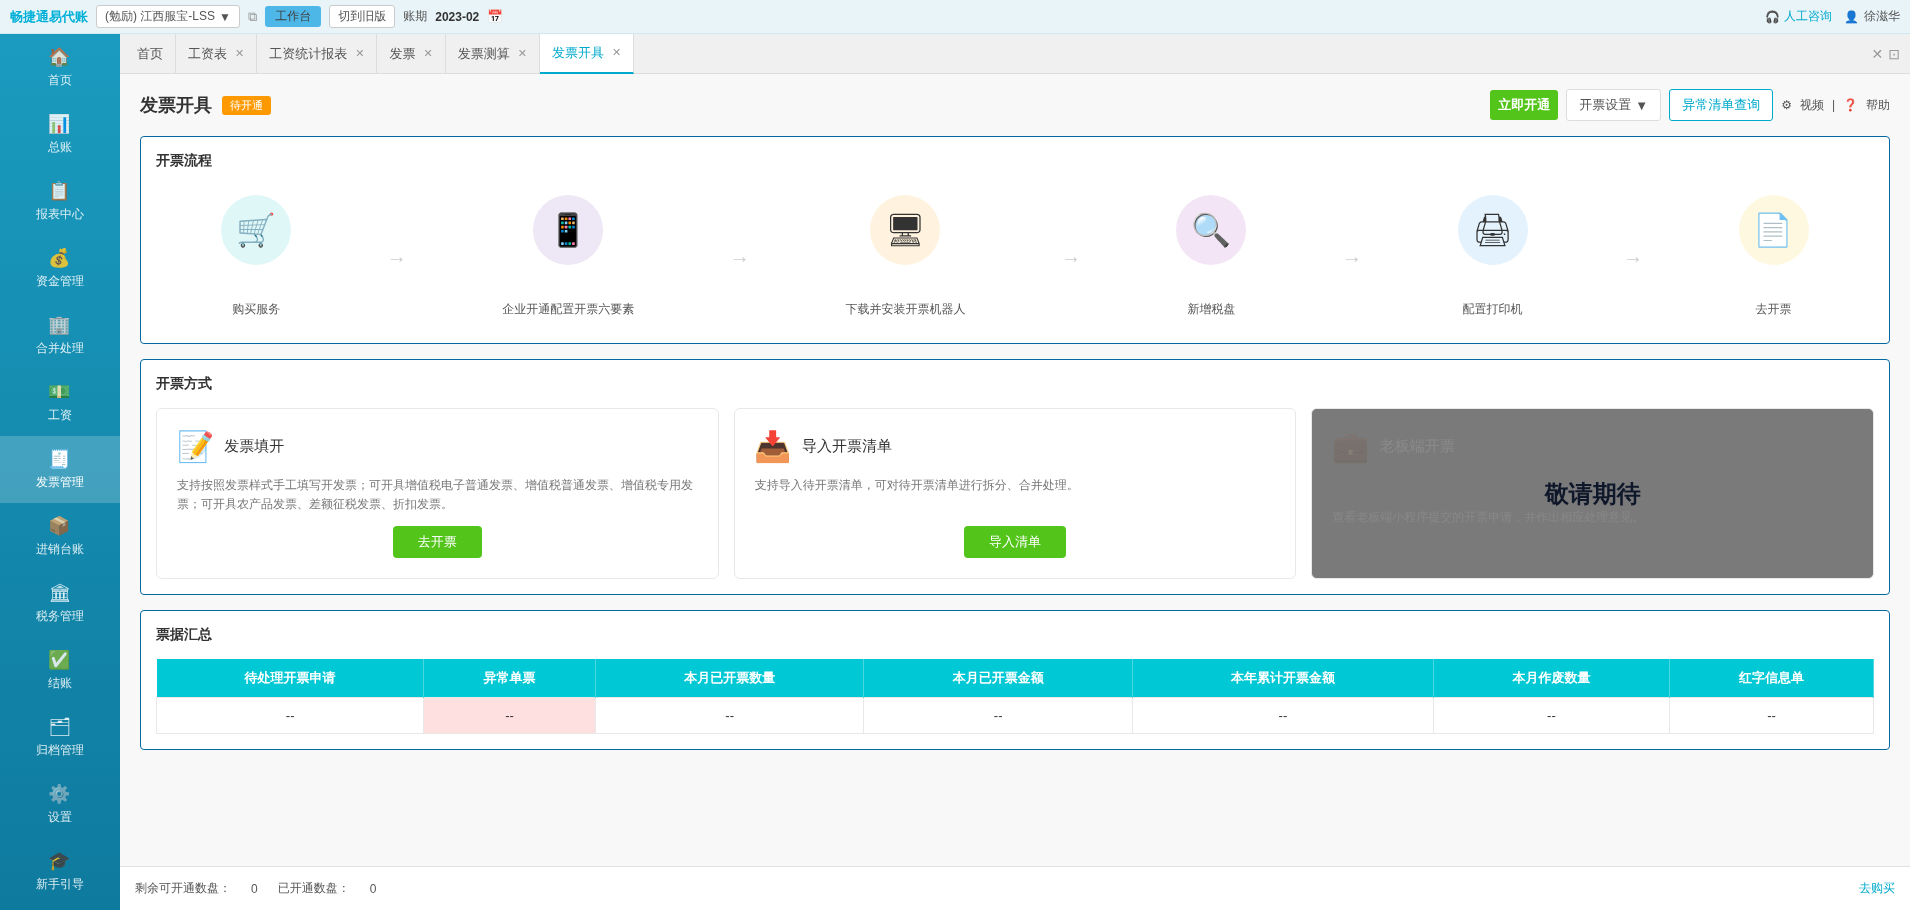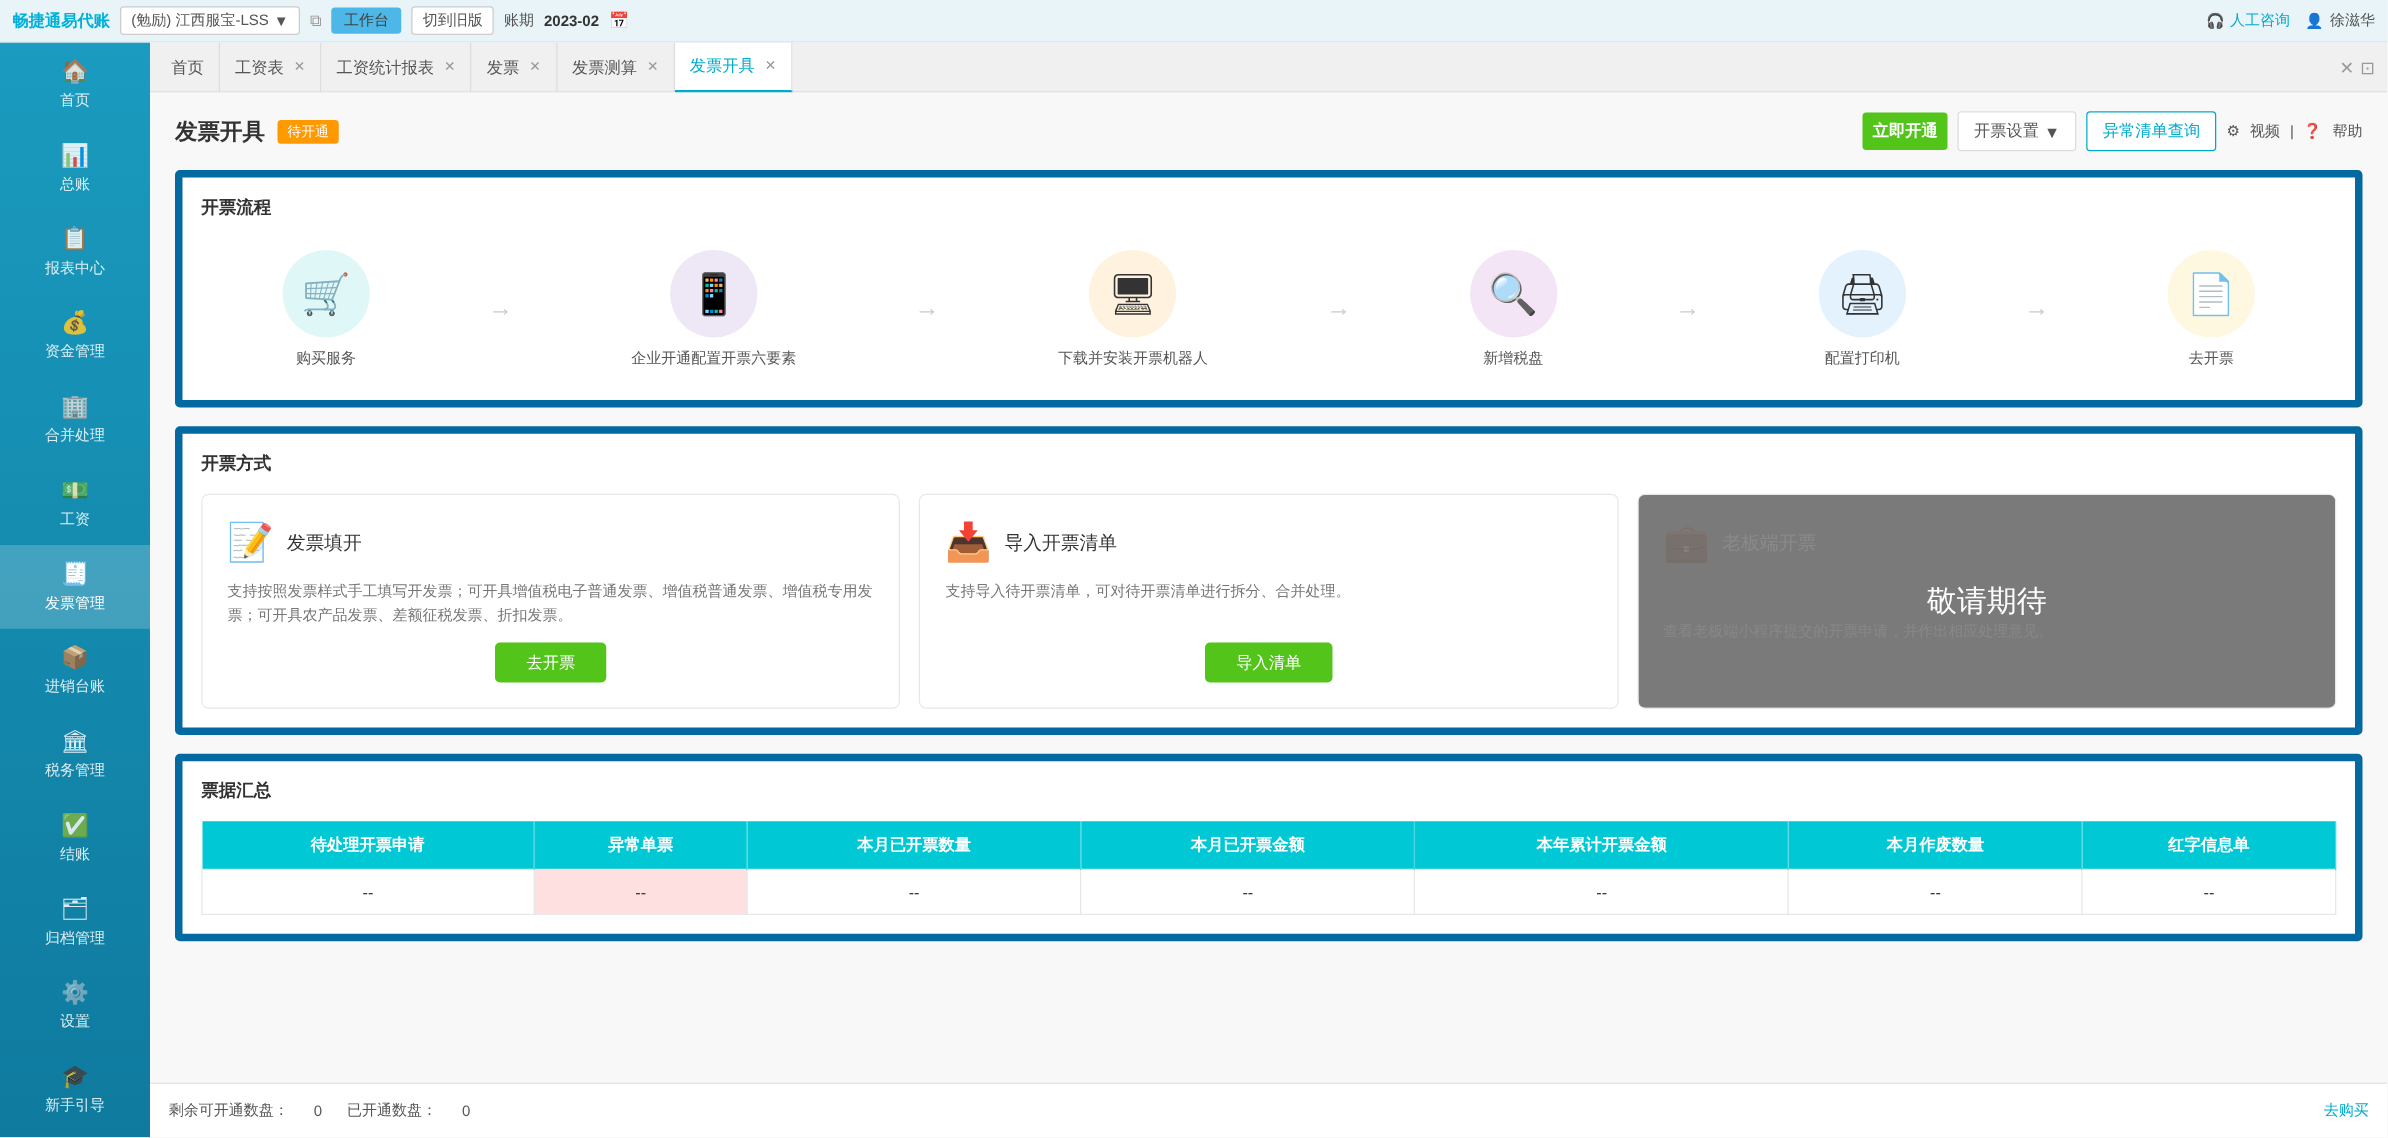--- a/index.html
+++ b/index.html
@@ -44,49 +44,49 @@
     .page-title-group { display: flex; align-items: center; gap: 10px; }
     .page-title { font-size: 18px; font-weight: bold; color: #333; }
     .status-badge { background: #ff9900; color: white; font-size: 11px; padding: 2px 8px; border-radius: 3px; }
     .header-actions { display: flex; align-items: center; gap: 8px; }
     .btn-primary-green { background: #52c41a; color: white; border: none; padding: 6px 8px; border-radius: 3px; cursor: pointer; font-size: 13px; font-weight: bold; }
     .btn-outline { background: white; color: #555; border: 1px solid #ddd; padding: 6px 12px; border-radius: 3px; cursor: pointer; font-size: 13px; display: flex; align-items: center; gap: 4px; }
     .btn-outline-blue { background: white; color: #00aacc; border: 1px solid #00aacc; padding: 6px 12px; border-radius: 3px; cursor: pointer; font-size: 13px; }
     .view-settings { display: flex; align-items: center; gap: 8px; font-size: 12px; color: #555; }
 
     
-    .section { background: white; padding: 15px; border-radius: 4px; margin-bottom: 15px; border: 6px solid #0369a1; }
+    .section { background: white; padding: 15px; border-radius: 4px; margin-bottom: 15px; border: 1px solid #0369a1; }
     .section-title { font-size: 14px; font-weight: bold; color: #333; margin-bottom: 15px; }
 
     
     .process-flow { display: flex; align-items: center; justify-content: space-around; padding: 10px 20px; }
     .process-step { display: flex; flex-direction: column; align-items: center; gap: 8px; }
     .process-icon-wrap { width: 70px; height: 70px; border-radius: 50%; display: flex; align-items: center; justify-content: center; font-size: 28px; }
-    .process-label { font-size: 12px; color: #555; text-align: center; }
+    .process-label { font-size: 12px; color: #555; text-align: center; margin-top: 28px; }
     .process-arrow { color: #ccc; font-size: 20px; margin: 0 5px; }
     .icon-bg-teal { background: #e0f7f7; }
     .icon-bg-purple { background: #ede7f6; }
     .icon-bg-orange { background: #fff3e0; }
     .icon-bg-violet { background: #f3e5f5; }
     .icon-bg-blue { background: #e3f2fd; }
     .icon-bg-yellow { background: #fff8e1; }
 
     
     .billing-methods { display: grid; grid-template-columns: 1fr 1fr 1fr; gap: 15px; }
     .billing-card { border: 1px solid #e8e8e8; border-radius: 6px; padding: 20px; display: flex; flex-direction: column; gap: 12px; }
     .billing-card-header { display: flex; align-items: center; gap: 10px; }
     .billing-card-icon { font-size: 30px; }
     .billing-card-title { font-size: 15px; font-weight: normal; color: #333; }
     .billing-card-desc { font-size: 12px; color: #777; line-height: 1.6; }
     .billing-card-btn { align-self: center; background: #52c41a; color: white; border: none; padding: 7px 25px; border-radius: 4px; cursor: pointer; font-size: 13px; margin-top: auto; }
     .billing-card.disabled { background: #888; position: relative; overflow: hidden; }
     .billing-card.disabled .billing-card-title { color: #eee; }
     .billing-card.disabled .billing-card-desc { color: rgba(255,255,255,0.7); margin-top: 32px; }
     .coming-soon-overlay { position: absolute; top: 0; left: 0; right: 0; bottom: 0; display: flex; align-items: center; justify-content: center; background: rgba(120,120,120,0.85); }
-    .coming-soon-text { font-size: 24px; color: #ffffff; font-weight: normal; }
+    .coming-soon-text { font-size: 24px; color: #0f172a; font-weight: bold; }
 
     
     .summary-table { width: 100%; border-collapse: collapse; }
     .summary-table th { background: #00c8d4; color: white; text-align: center; padding: 10px 8px; font-size: 13px; border-right: 1px solid rgba(255,255,255,0.3); }
     .summary-table td { text-align: center; padding: 10px 8px; font-size: 13px; border: 1px solid #e8e8e8; color: #333; }
     .summary-table td.highlight-pink { background: #ffe0e0; }
 
     
     .bottom-bar { height: 44px; background: white; border-top: 1px solid #e0e0e0; display: flex; align-items: center; padding: 0 15px; font-size: 12px; color: #555; gap: 20px; flex-shrink: 0; }
     .bottom-link { color: #00aacc; cursor: pointer; text-decoration: none; margin-left: auto; }

